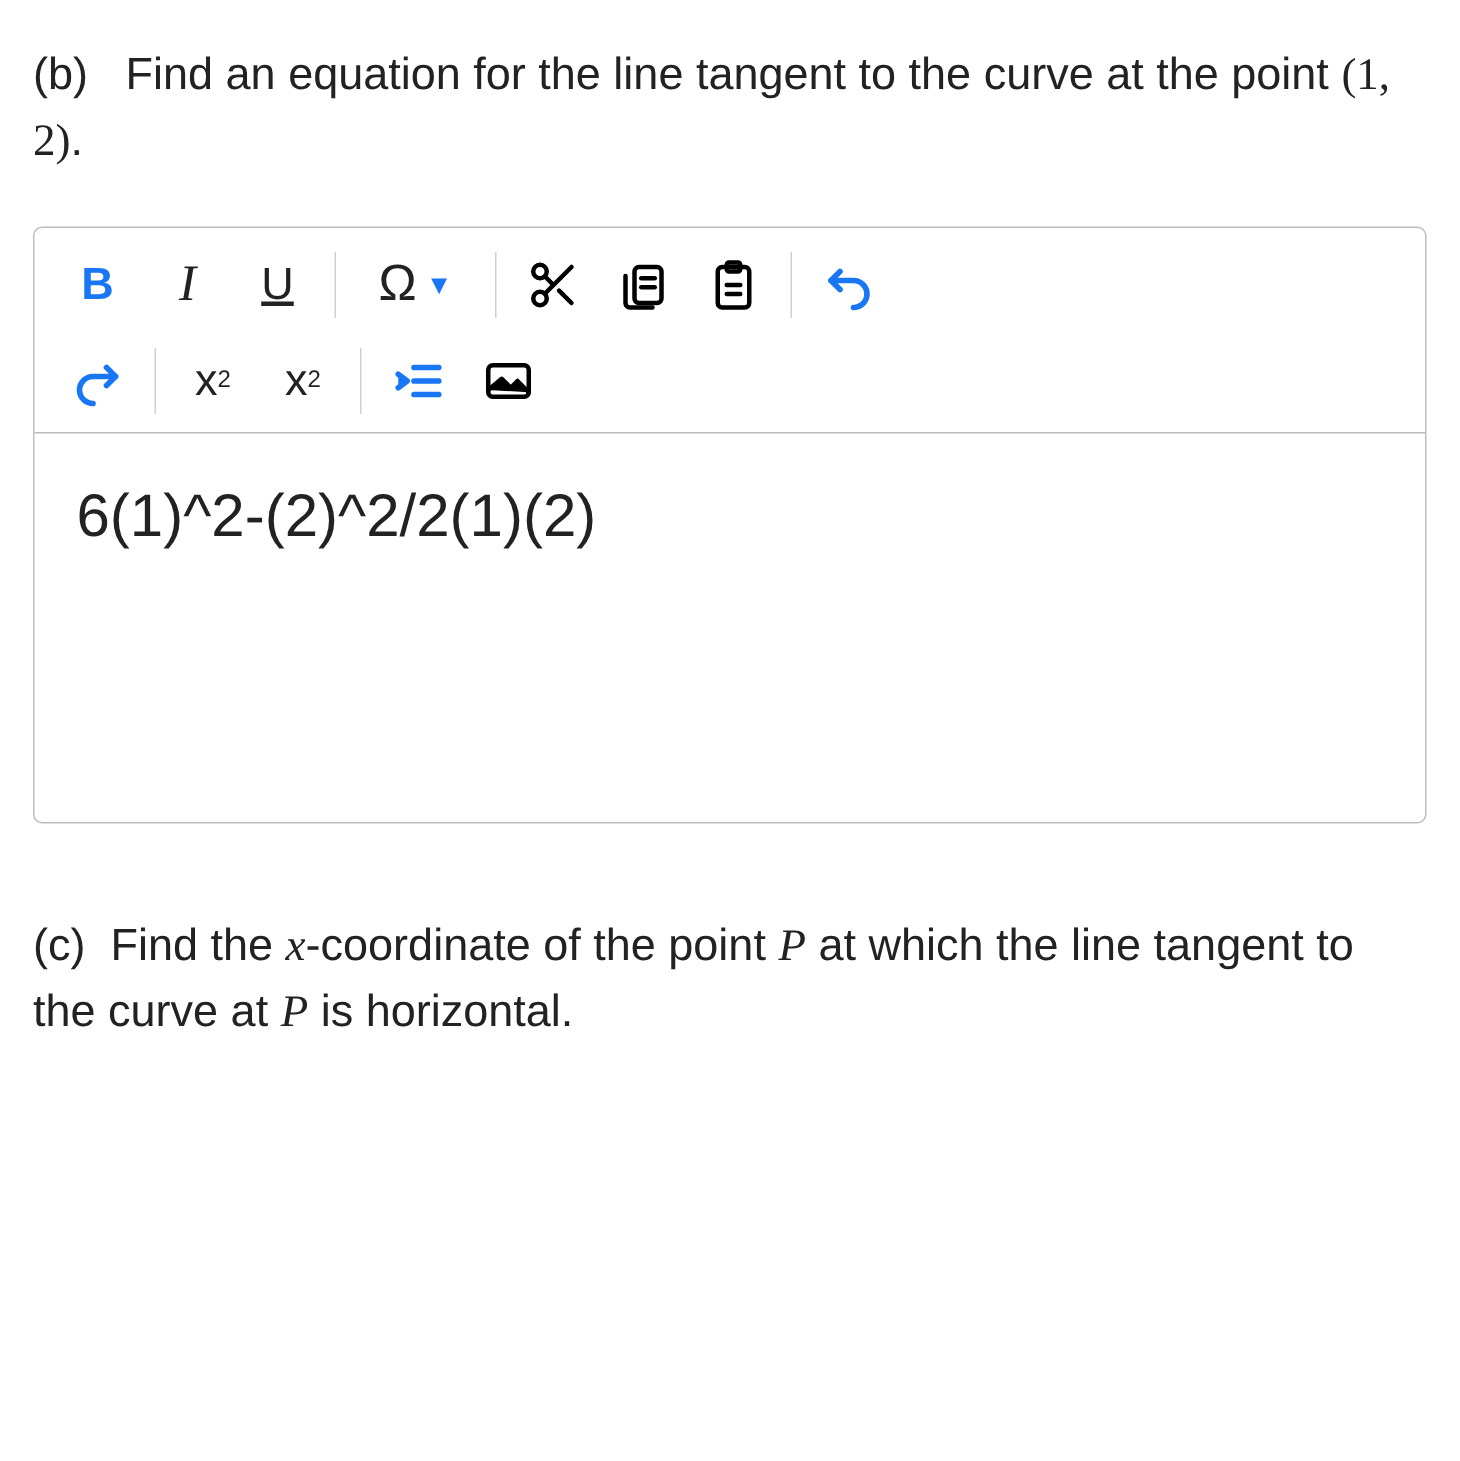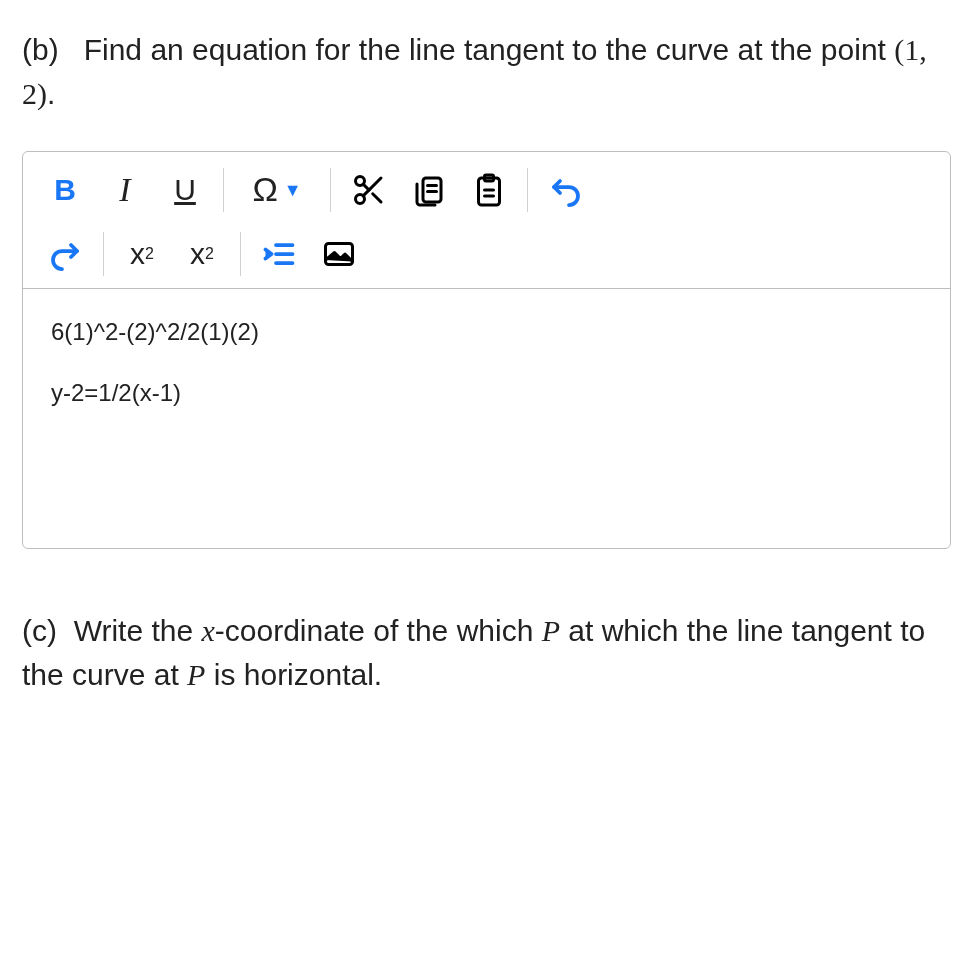--- a/index.html
+++ b/index.html
@@ -50,21 +50,21 @@
   .chev { font-size: 18px; color:#1976f5; }
   .undo-btn, .redo-btn { color: #1976f5; }
   .sup-btn, .sub-btn { position: relative; font-family: Arial; }
   .sup-btn .base, .sub-btn .base { font-size: 30px; }
   .sup-btn .exp { font-size: 16px; vertical-align: super; }
   .sub-btn .exp { font-size: 16px; vertical-align: sub; }
   .icon-svg { width: 36px; height: 36px; }
   .editor-body {
     border-top: 1px solid #bdbdbd;
     padding: 26px 28px 40px 28px;
-    font-size: 24px;
+    font-size: 40px;
     min-height: 260px;
   }
   .editor-body p { margin: 0 0 26px 0; }
   .math-var { font-family: 'Times New Roman', serif; font-style: italic; }
 </style>
 </head>
 <body>
 
 <div class="question">
   <span>(b)</span>&nbsp;&nbsp;
@@ -166,19 +166,18 @@
       <svg class="icon-svg" viewBox="0 0 24 24" fill="none" stroke="#000" stroke-width="2" stroke-linecap="round" stroke-linejoin="round">
         <rect x="3" y="5" width="18" height="14" rx="2"></rect>
         <polyline points="3 16 9 11 13 15 16 12 21 17" fill="#000"></polyline>
       </svg>
     </div>
 
   </div>
 
   <div class="editor-body">
     <p>6(1)^2-(2)^2/2(1)(2)</p>
-    <p>y-2=1/2(x-1)</p>
   </div>
 </div>
 
 <div class="question">
-  <span>(c)</span>&nbsp;&nbsp;<span>Write the </span><span class="math-var">x</span><span>-coordinate of the which </span><span class="math-var">P</span><span> at which the line tangent to the curve at </span><span class="math-var">P</span><span> is horizontal.</span>
+  <span>(c)</span>&nbsp;&nbsp;<span>Find the </span><span class="math-var">x</span><span>-coordinate of the point </span><span class="math-var">P</span><span> at which the line tangent to the curve at </span><span class="math-var">P</span><span> is horizontal.</span>
 </div>
 
 </body></html>

